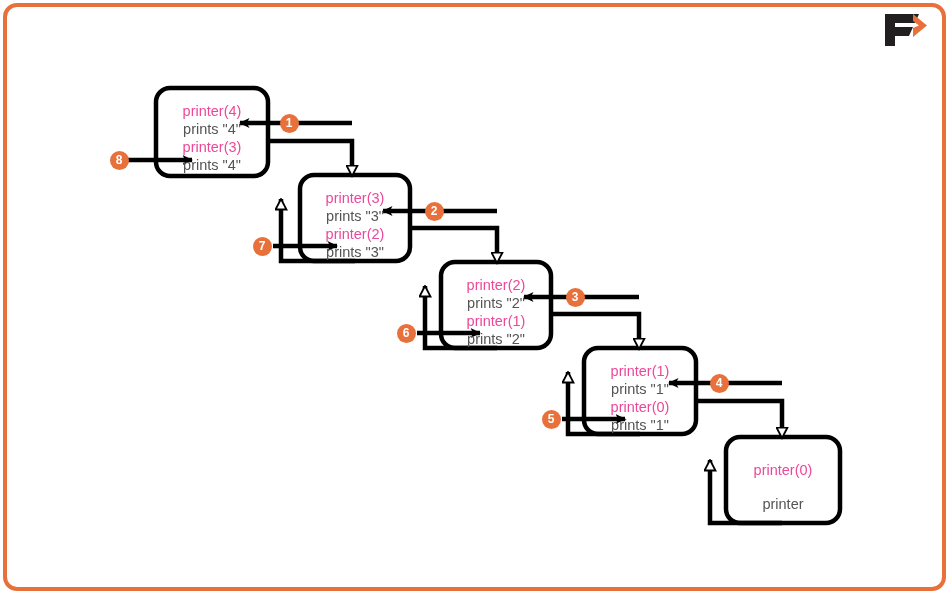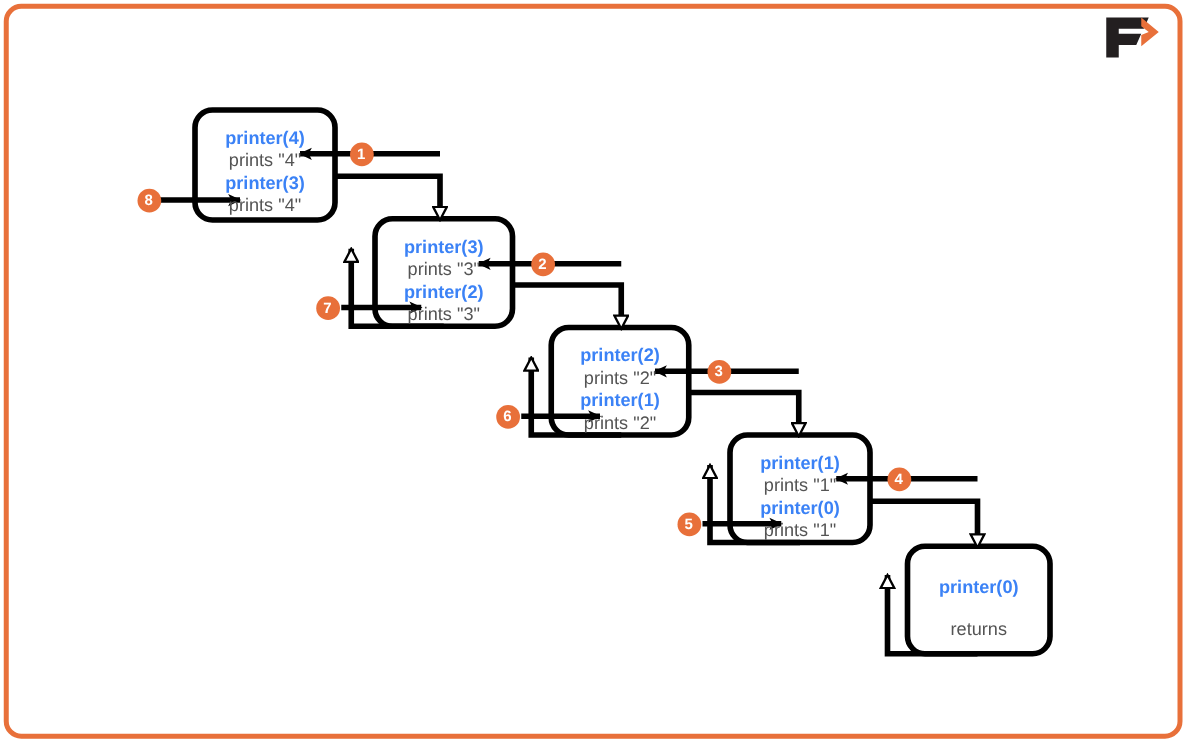--- a/index.html
+++ b/index.html
@@ -2,21 +2,21 @@
 <html><head>
 <meta charset="utf-8">
 <style>
   html,body{margin:0;padding:0;background:#ffffff;}
   body{width:949px;height:594px;font-family:"Liberation Sans",sans-serif;overflow:hidden;}
   #page{position:relative;width:949px;height:594px;box-sizing:border-box;background:#ffffff;}
   #frame{position:absolute;left:3px;top:3px;width:943px;height:588px;box-sizing:border-box;
          border:4px solid #e8703a;border-radius:14px;background:#ffffff;}
   #canvas{position:absolute;left:0;top:0;width:949px;height:594px;}
   .lbl{position:absolute;white-space:nowrap;color:#545454;font-size:14.5px;line-height:1;}
-  .lbl.b{font-weight:bold;color:#3b82f6;}
+  .lbl.b{font-weight:normal;color:#ec4899;}
   .num{position:absolute;width:19px;height:19px;border-radius:50%;background:#e8703a;
        color:#ffffff;font-size:12px;font-weight:bold;display:flex;align-items:center;
        justify-content:center;line-height:1;}
   #logo{position:absolute;right:18px;top:10px;width:56px;height:38px;}
 </style>
 </head>
 <body>
 
 <div id="page">
   <div id="frame"></div>
@@ -83,21 +83,21 @@
       <div class="lbl" style="left: 355px; top: 245px; transform: translate(-50%, 0px);">prints "3"</div>
       <div class="lbl b" style="left: 496px; top: 278px; transform: translate(-50%, 0px);">printer(2)</div>
       <div class="lbl" style="left: 496px; top: 296px; transform: translate(-50%, 0px);">prints "2"</div>
       <div class="lbl b" style="left: 496px; top: 314px; transform: translate(-50%, 0px);">printer(1)</div>
       <div class="lbl" style="left: 496px; top: 332px; transform: translate(-50%, 0px);">prints "2"</div>
       <div class="lbl b" style="left: 640px; top: 364px; transform: translate(-50%, 0px);">printer(1)</div>
       <div class="lbl" style="left: 640px; top: 382px; transform: translate(-50%, 0px);">prints "1"</div>
       <div class="lbl b" style="left: 640px; top: 400px; transform: translate(-50%, 0px);">printer(0)</div>
       <div class="lbl" style="left: 640px; top: 418px; transform: translate(-50%, 0px);">prints "1"</div>
       <div class="lbl b" style="left: 783px; top: 463px; transform: translate(-50%, 0px);">printer(0)</div>
-      <div class="lbl" style="left: 783px; top: 497px; transform: translate(-50%, 0px);">returns</div>
+      <div class="lbl" style="left: 783px; top: 497px; transform: translate(-50%, 0px);">printer</div>
     </div>
   <div id="steps">
       <div class="num" style="left: 279.5px; top: 113.5px;">1</div>
       <div class="num" style="left: 424.5px; top: 201.5px;">2</div>
       <div class="num" style="left: 565.5px; top: 287.5px;">3</div>
       <div class="num" style="left: 709.5px; top: 373.5px;">4</div>
       <div class="num" style="left: 541.5px; top: 409.5px;">5</div>
       <div class="num" style="left: 396.5px; top: 323.5px;">6</div>
       <div class="num" style="left: 252.5px; top: 236.5px;">7</div>
       <div class="num" style="left: 109.5px; top: 150.5px;">8</div>

